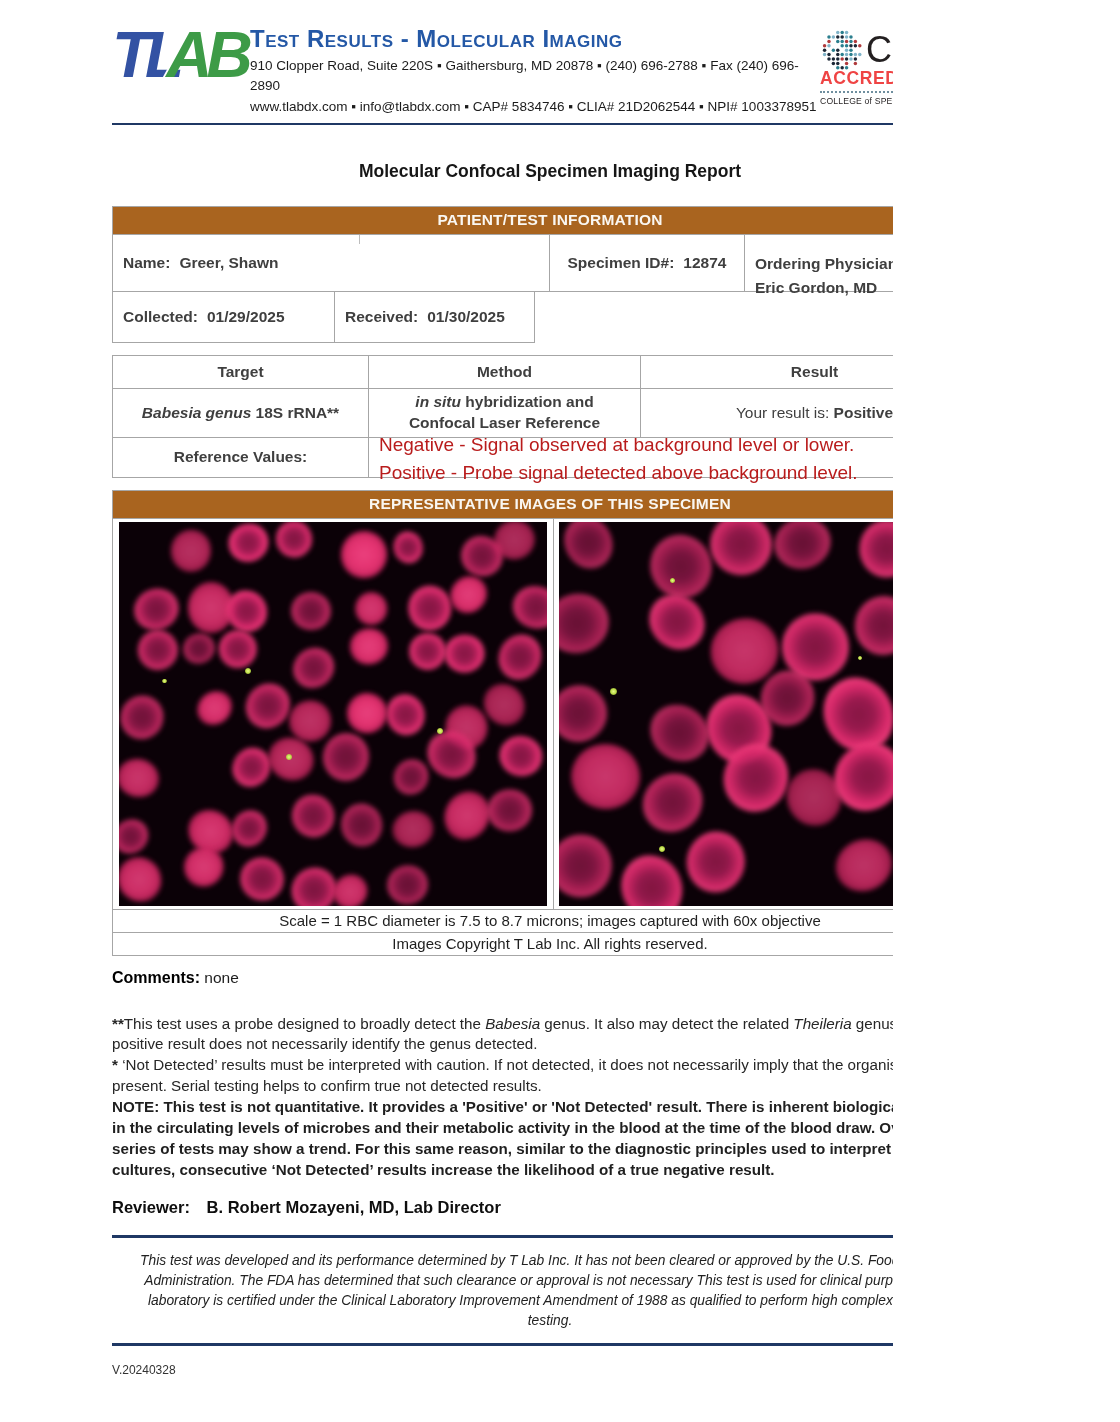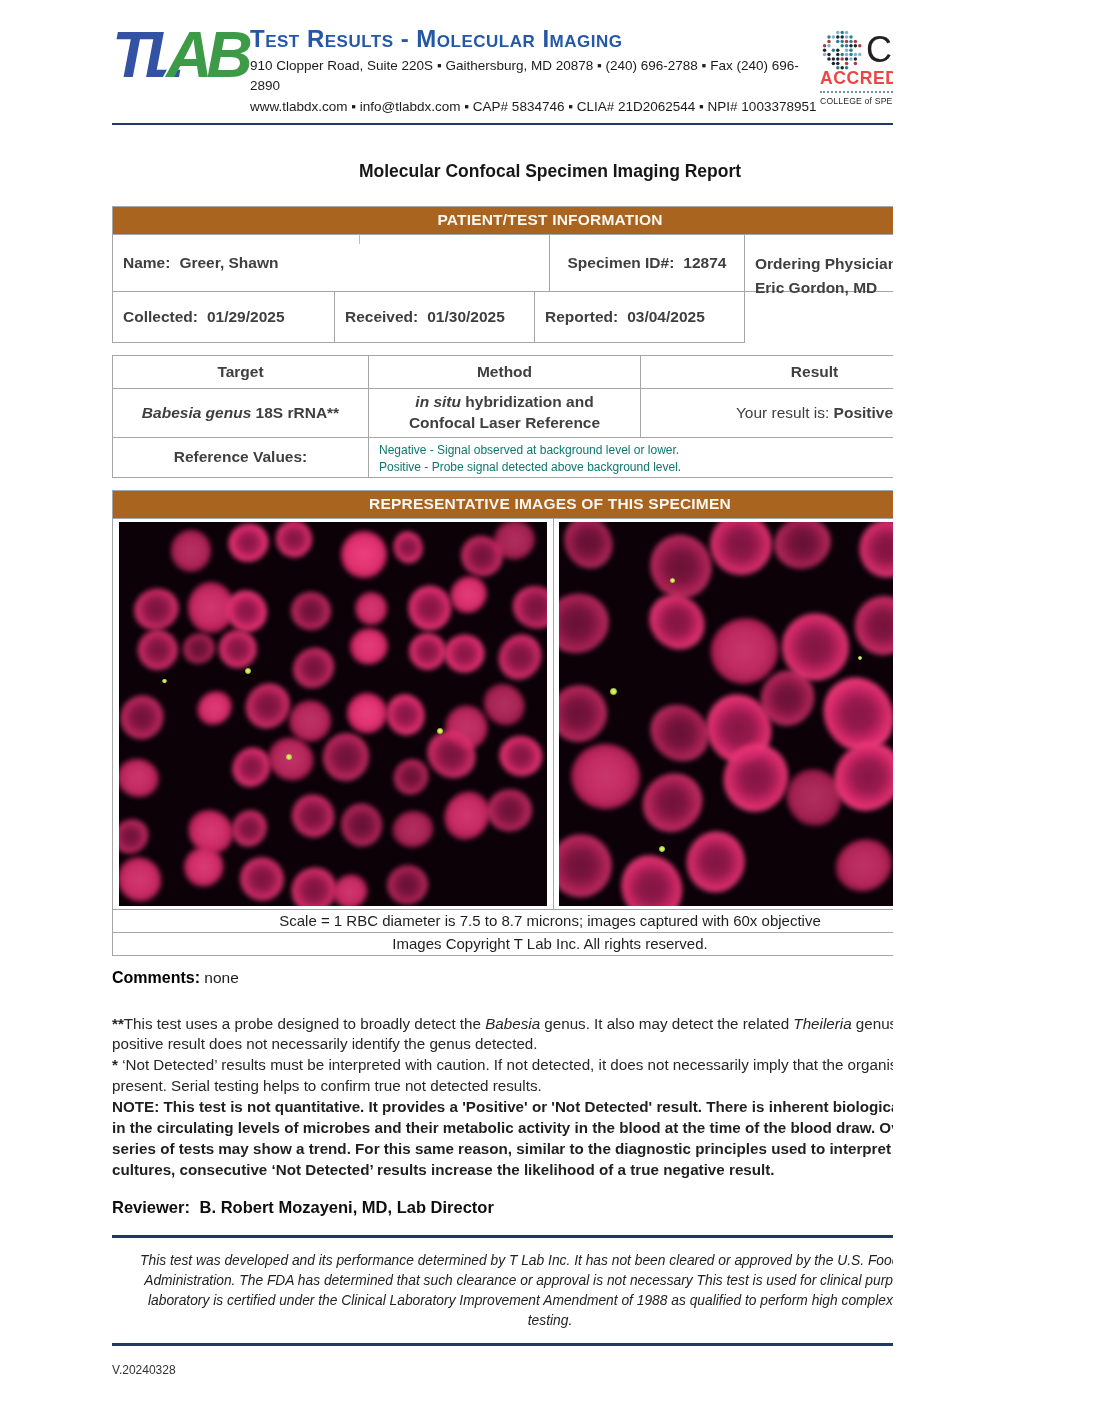--- a/index.html
+++ b/index.html
@@ -58,21 +58,21 @@
   .row-th { grid-template-columns:256px 272px 348px; }
   .row-th .cell { height:33px; justify-content:center; }
   .row-td { grid-template-columns:256px 272px 348px; }
   .row-td .cell { height:49px; justify-content:center; text-align:center; }
   .method-lines { line-height:1.35; }
   .result-line { font-weight:400; }
   .result-line b { font-weight:bold; }
   .row-ref { grid-template-columns:256px 620px; }
   .row-ref .cell { height:40px; }
   .ref-label { justify-content:center; }
-  .ref-text { font-weight:400; font-size:12px; color:#0f766e; line-height:1.45;
+  .ref-text { font-weight:400; font-size:19px; color:#b91c1c; line-height:1.45;
               display:block; padding-top:3px; }
 
   
   .row-img { grid-template-columns:441px 435px; }
   .img-cell { padding:3px 0; justify-content:center; }
   .micro { position:relative; overflow:hidden; background:#0b0107; }
   .micro-left  { width:428px; height:384px; }
   .micro-right { width:424px; height:384px; }
   .rbc { position:absolute; border-radius:50%; filter:blur(2.5px); }
   .rbc-ring  { background:radial-gradient(circle,
@@ -86,21 +86,21 @@
   .row-cap .cell { height:23px; justify-content:center; font-weight:400; font-size:15px; color:#1f1f1f; }
 
   
   .comments { margin-top:13px; font-size:15.5px; color:#1c1c1c; }
   .comments b { font-size:16px; color:#000; }
   .footnotes { margin-top:27px; font-size:15.2px; color:#262626; line-height:1.33; font-weight:400; }
   .fn { margin-bottom:1px; }
   .fn b.mark { font-weight:bold; }
   .note { font-weight:bold; color:#1f1f1f; line-height:1.38; }
   .reviewer { margin-top:17px; font-size:16.5px; font-weight:bold; color:#0e0e0e; }
-  .reviewer .name { margin-left:5px;text-align:right; }
+  .reviewer .name { margin-left:12px;text-align:right; }
 
   
   .footer { margin-top:18px; border-top:3px solid #1f3864; }
   .disclaimer { font-style:italic; font-size:13.8px; color:#222; text-align:center;
                 line-height:1.45; padding:13px 24px 12px 24px; font-weight:400; }
   .footer-rule2 { border-top:3px solid #1f3864; }
   .version { margin-top:17px; font-size:12px; color:#333; font-weight:400; }
 </style>
 </head>
 <body>
@@ -204,24 +204,20 @@
         </div>
       </div>
       <div class="grid-row row-p2">
         <div class="cell">
           <span>Collected:</span>
           <span class="lblgap">01/29/2025</span>
         </div>
         <div class="cell">
           <span>Received:</span>
           <span class="lblgap">01/30/2025</span>
-        </div>
-        <div class="cell">
-          <span>Reported:</span>
-          <span class="lblgap">03/04/2025</span>
         </div>
       </div>
     </section>
 
     <section class="tblx">
       <div class="grid-row row-th">
         <div class="cell">Target</div>
         <div class="cell">Method</div>
         <div class="cell">Result</div>
       </div>

